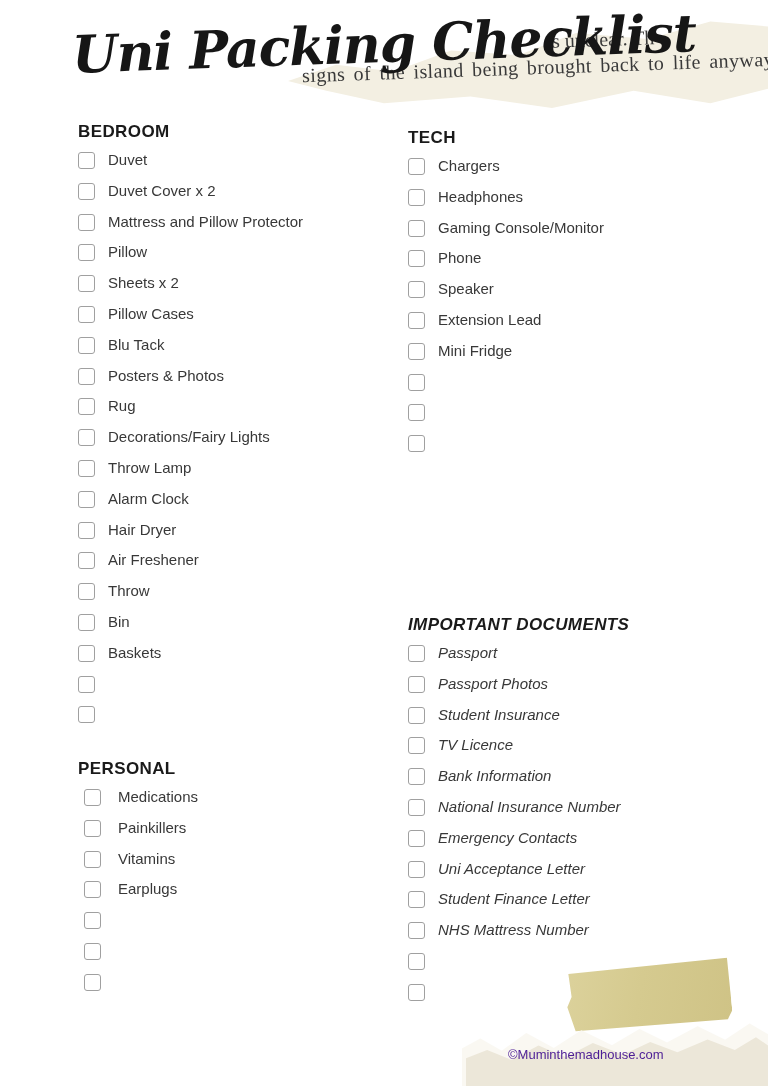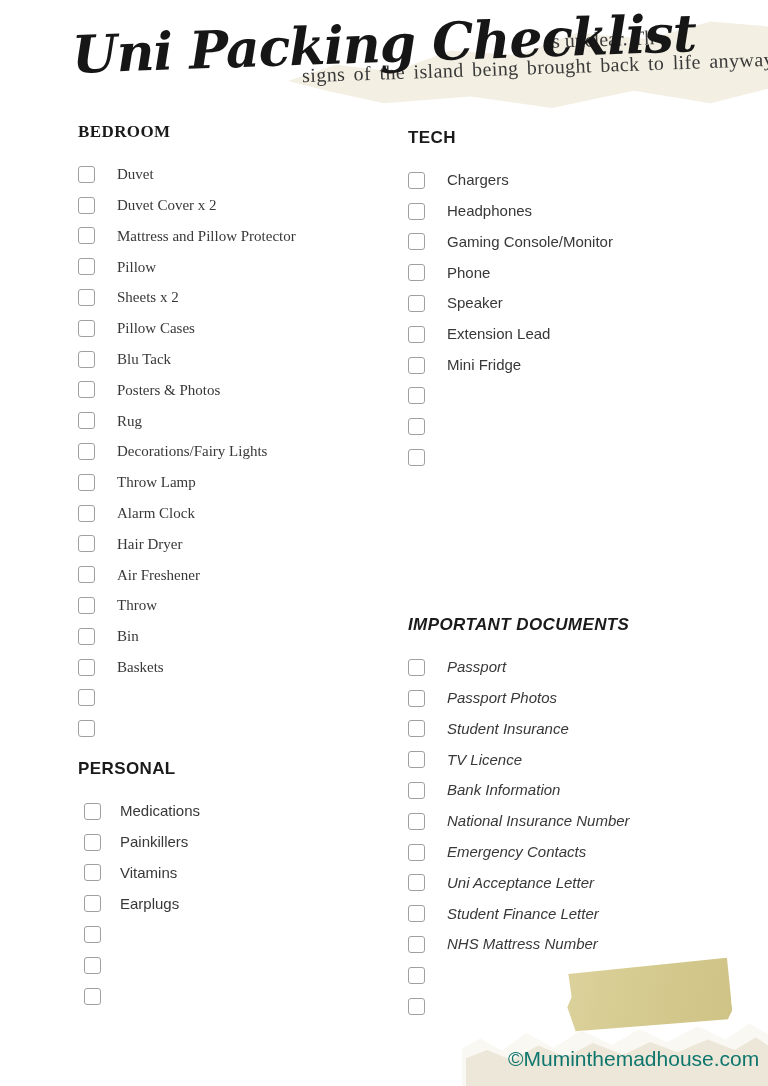--- a/index.html
+++ b/index.html
@@ -33,39 +33,39 @@
     font-family:"DejaVu Serif", serif;
     font-style:italic;font-weight:bold;
     font-size:52px;line-height:80px;
     letter-spacing:-1px;
     color:#161616;
     transform:rotate(-2deg);
     z-index:3;
   }
   
   .section{position:absolute;z-index:3;}
-  #sec-bedroom{left:78px;top:121px;font-family:Liberation Serif, serif;}
+  #sec-bedroom{left:78px;top:121px;}
   #sec-tech{left:408px;top:127px;}
   #sec-documents{left:408px;top:614px;font-style:italic;}
   #sec-personal{left:78px;top:758px;}
   .section h2{
     margin:0 0 9px 0;
     font-size:17px;line-height:22px;
     font-weight:bold;color:#1a1a1a;
     letter-spacing:.4px;
   }
-  .row{display:flex;align-items:flex-end;height:30.8px;gap:9px;}
+  .row{display:flex;align-items:flex-start;height:30.8px;}
   .cb{
     width:17px;height:17px;flex:none;
     border:1.6px solid #a0a0a0;border-radius:3px;
     background:#fff;box-sizing:border-box;
   }
   .lbl{margin-left:13px;font-size:15px;color:#383838;line-height:1.1;white-space:nowrap;}
   .indent-lg .cb{margin-left:6px;}
-  .indent-lg .lbl{margin-left:10px;}
+  .indent-lg .lbl{margin-left:17px;}
   
   .tape{
     position:absolute;left:565px;top:962px;width:166px;height:66px;
     background:linear-gradient(105deg,#dcd29c 0%,#d5ca8f 45%,#cfc386 100%);
     transform:rotate(-4deg);
     clip-path:polygon(3% 10%,99% 2%,100% 82%,97% 95%,5% 97%,1% 60%,4% 45%);
     z-index:4;
   }
   .scrap-bottom{position:absolute;right:0;bottom:0;width:302px;height:58px;z-index:5;}
   .scrap-bottom .white{
@@ -74,21 +74,21 @@
     clip-path:polygon(0 45%,6% 30%,13% 48%,21% 22%,30% 44%,39% 18%,49% 40%,58% 16%,67% 36%,77% 12%,86% 32%,94% 8%,100% 24%,100% 100%,0 100%);
     filter:drop-shadow(0 -2px 2px rgba(120,115,100,.35));
   }
   .scrap-bottom .beige{
     position:absolute;inset:0;
     background:#ece7d9;
     clip-path:polygon(0 52%,7% 38%,15% 55%,24% 30%,33% 50%,42% 26%,52% 46%,61% 24%,70% 42%,80% 20%,89% 38%,96% 16%,100% 30%,100% 100%,0 100%);
   }
   .copyright{
     position:absolute;left:508px;top:1047px;
-    font-size:21px;color:#0f766e;z-index:6;white-space:nowrap;
+    font-size:13px;color:#4c1d95;z-index:6;white-space:nowrap;
   }
 </style>
 </head>
 <body>
 
 <div class="scrap-top"></div>
 <div class="book-line l1">s unclear. Th</div>
 <div class="book-line l2">signs of the island being brought back to life anyway,</div>
 
 <h1 class="title">Uni Packing Checklist</h1>

